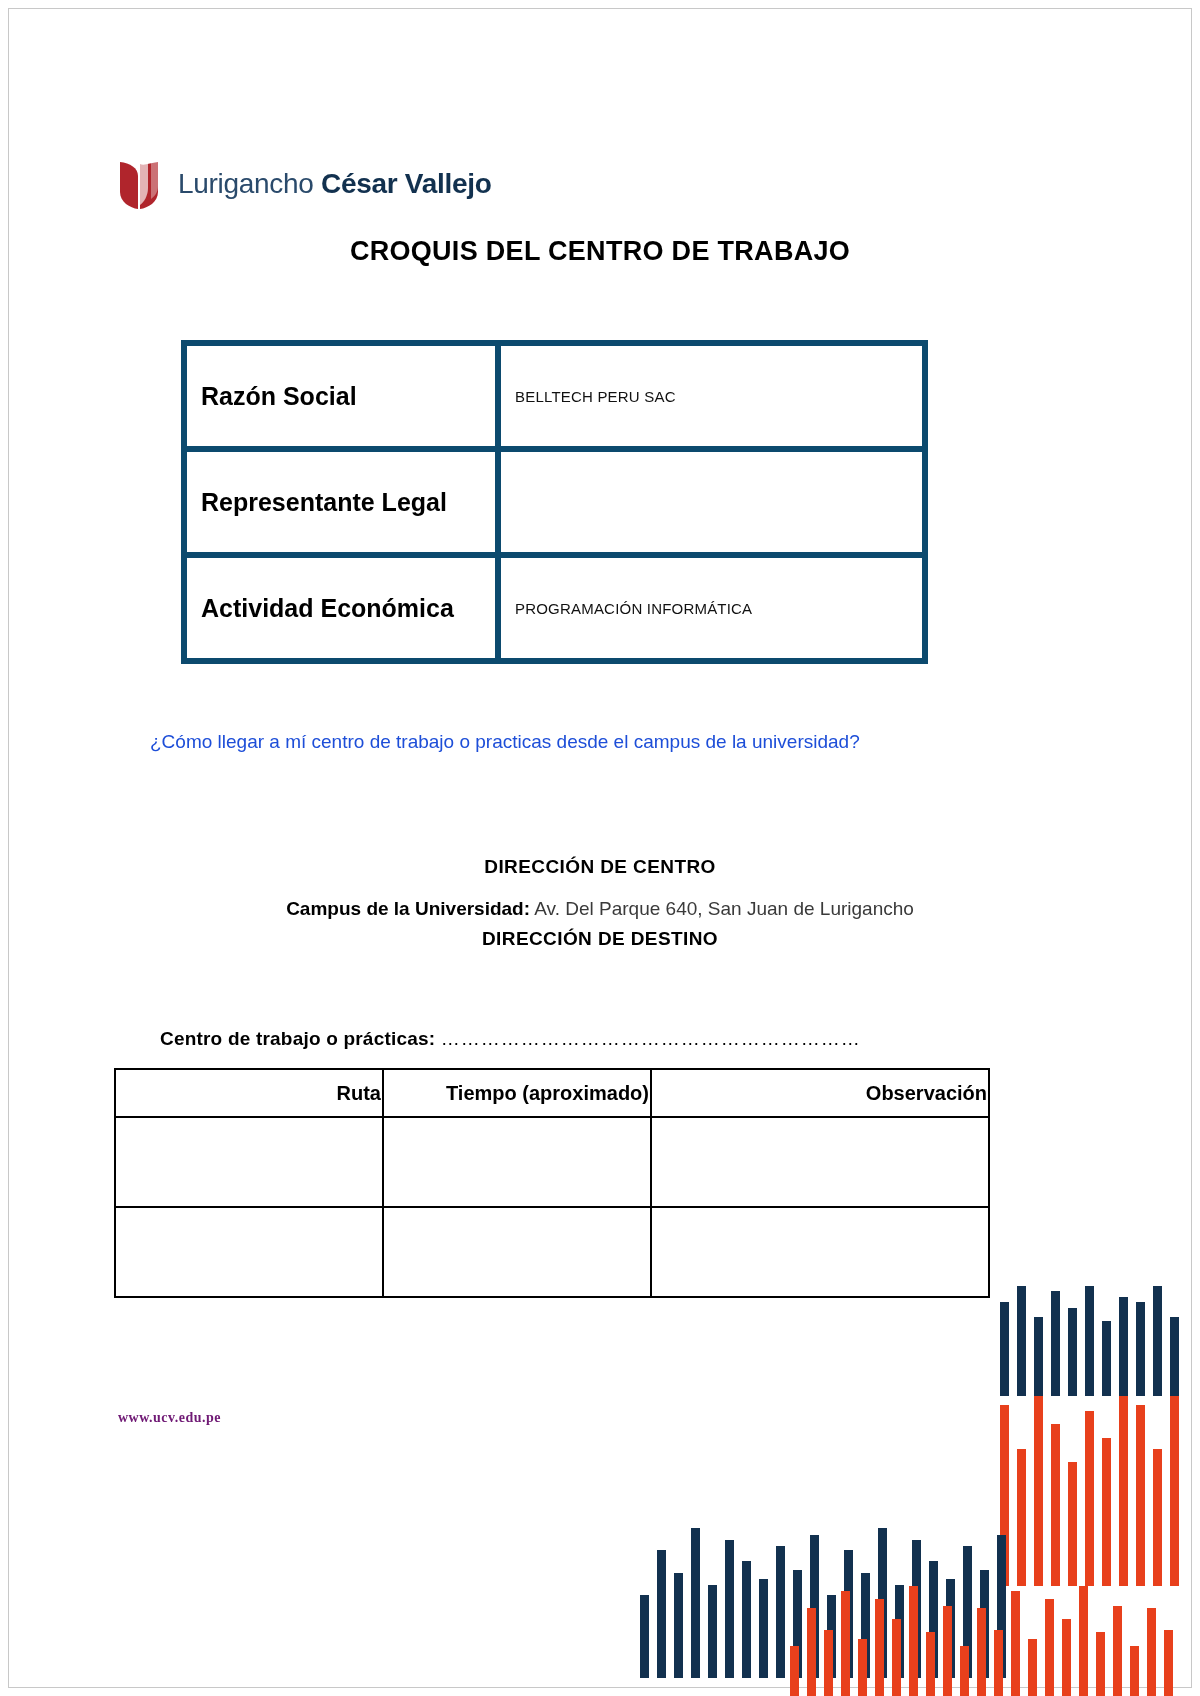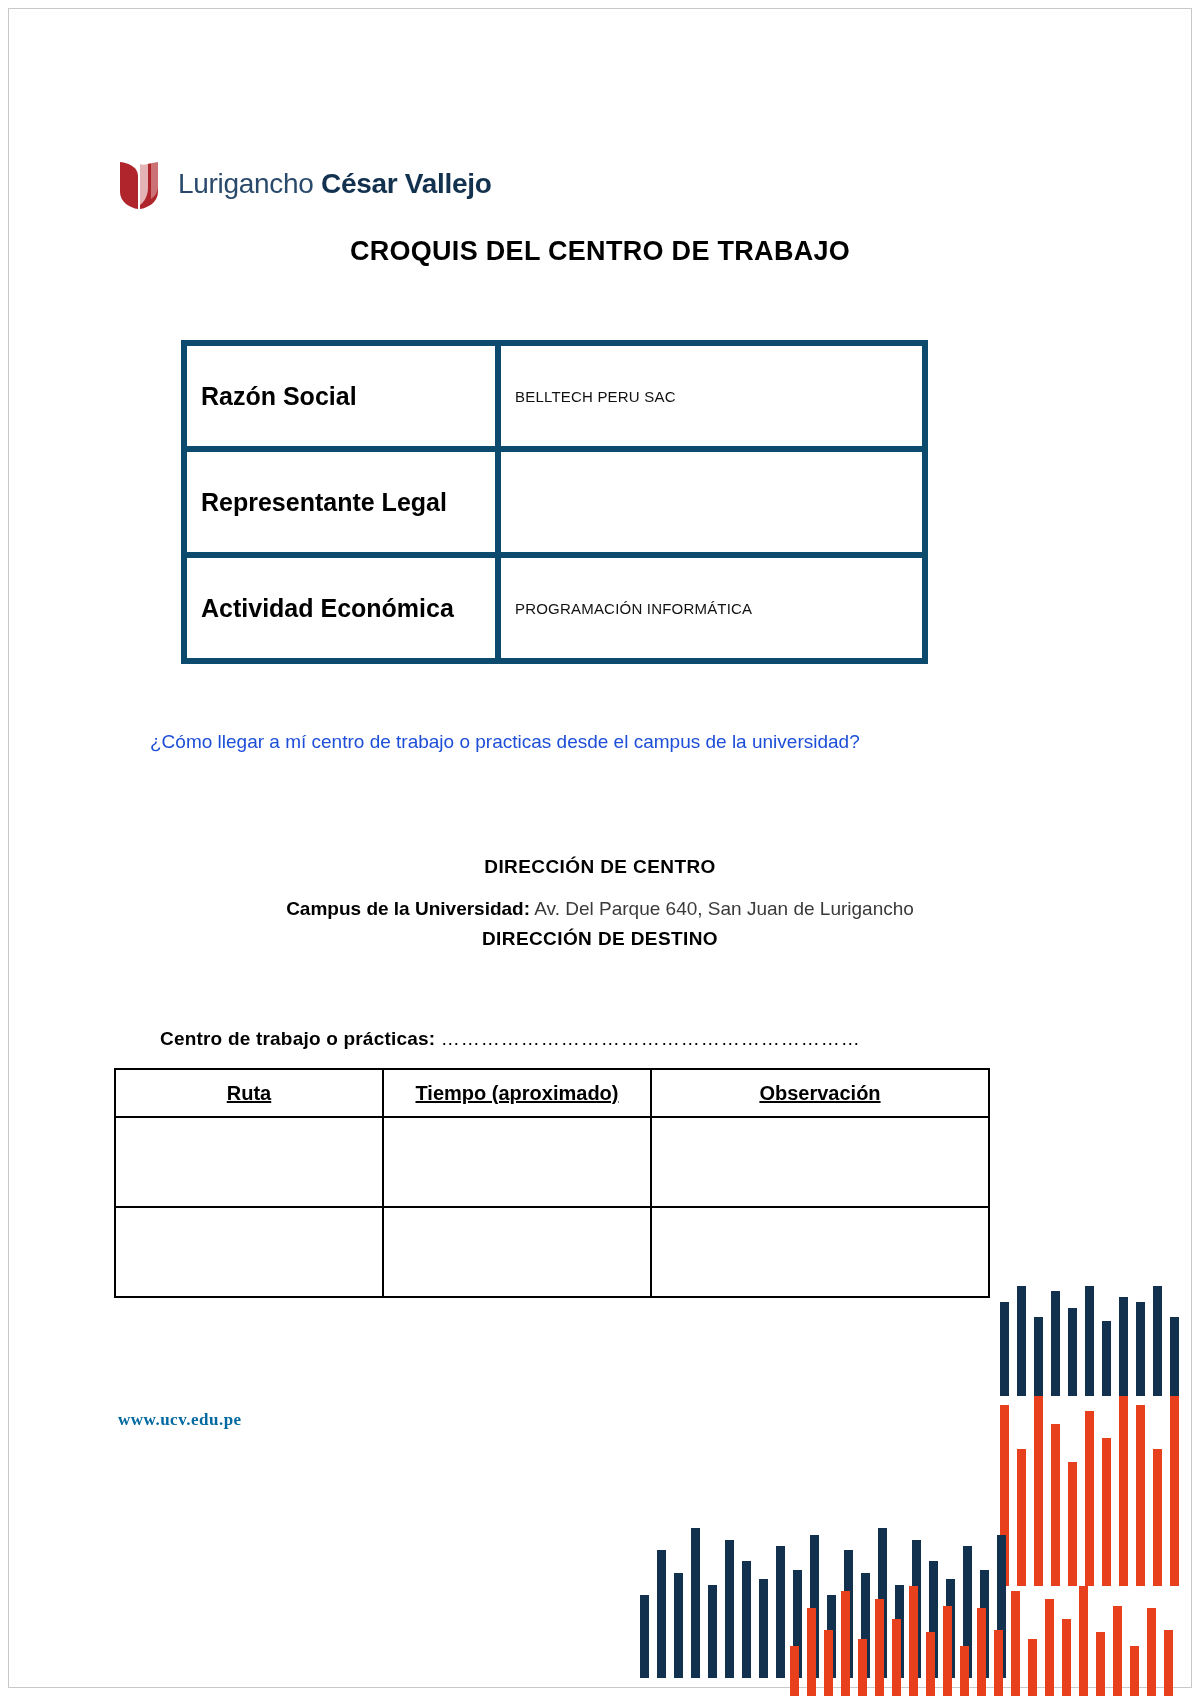--- a/index.html
+++ b/index.html
@@ -155,40 +155,39 @@
     table-layout: fixed;
   }
   .route-table th, .route-table td {
     border: 2px solid #000;
     box-sizing: border-box;
   }
   .route-table th {
     height: 48px;
     font-size: 20px;
     font-weight: 700;
-    text-align: center;
+    text-align: right;
     vertical-align: middle;
-    text-decoration: underline;
   }
   .route-table td {
     height: 90px;
   }
   .col-ruta   { width: 268px; }
   .col-tiempo { width: 268px; }
   .col-obs    { width: 338px; }
 
   
   .footer-url {
     position: absolute;
     left: 118px;
     top: 1410px;
     font-family: "Liberation Serif", serif;
-    font-size: 17px;
-    font-weight: 700;
-    color: #0369a1;
+    font-size: 14px;
+    font-weight: 700;
+    color: #701a75;
     letter-spacing: 0.5px;
   }
 
   
   .bars {
     position: absolute;
     pointer-events: none;
   }
   .bar {
     position: absolute;

